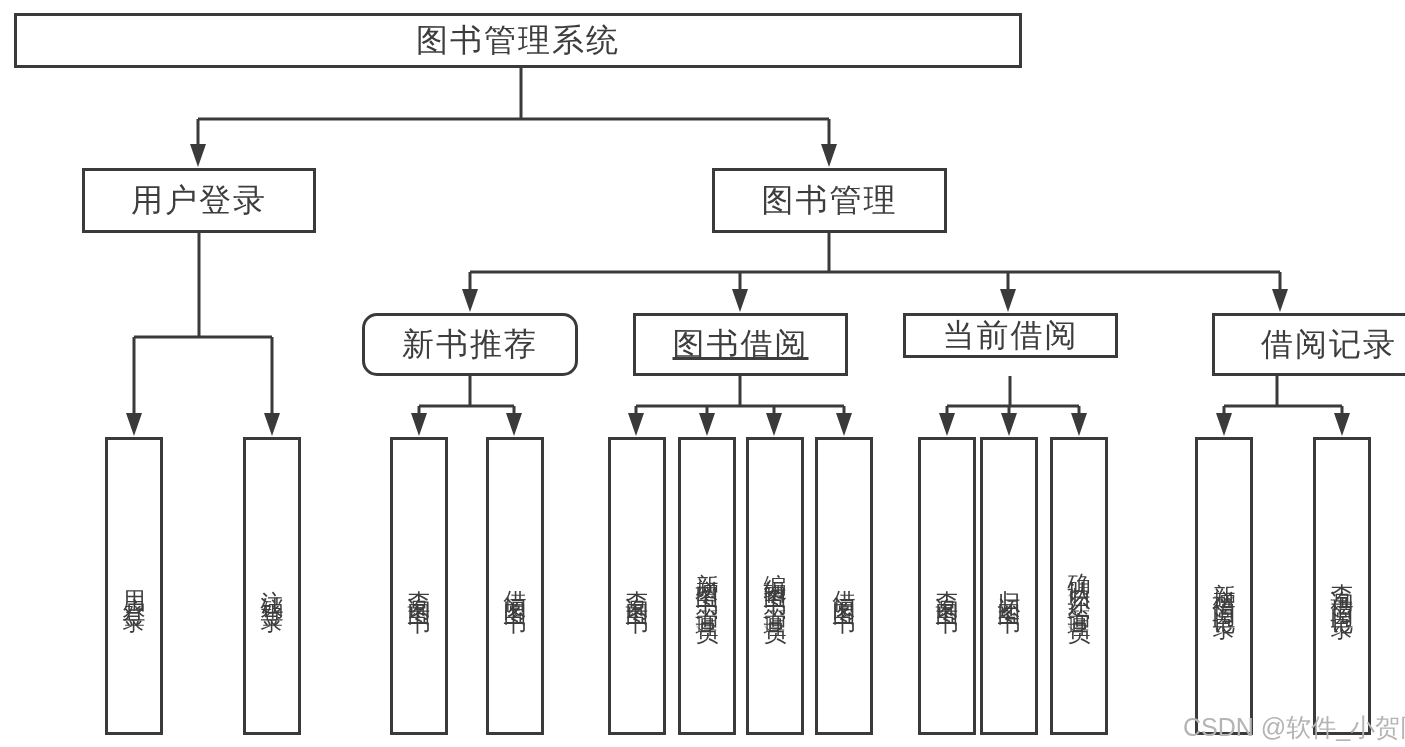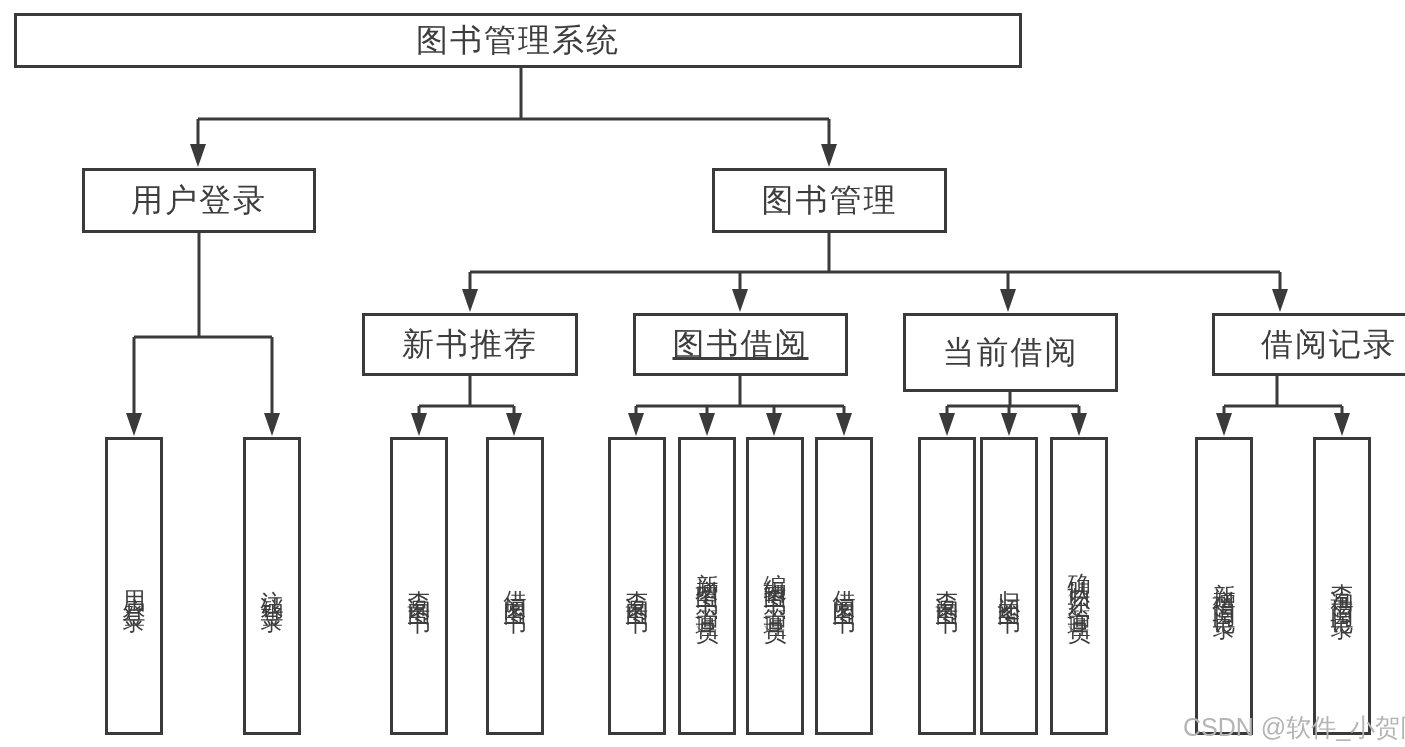--- a/index.html
+++ b/index.html
@@ -86,27 +86,27 @@
     <span>图书管理系统</span>
   </div>
 
   <div class="hbox" style="left:82px;top:168px;width:234px;height:65px;">
     <span>用户登录</span>
   </div>
   <div class="hbox" style="left:712px;top:168px;width:235px;height:65px;font-family:Liberation Serif, serif;">
     <span>图书管理</span>
   </div>
 
-  <div class="hbox" style="left:362px;top:313px;width:216px;height:63px;">
+  <div class="hbox" style="left:362px;top:313px;width:216px;height:63px;border-radius:15px;">
     <span>新书推荐</span>
   </div>
   <div class="hbox" style="left:633px;top:313px;width:215px;height:63px;text-decoration:underline;">
     <span>图书借阅</span>
   </div>
-  <div class="hbox" style="left:903px;top:313px;width:215px;height:79px;">
+  <div class="hbox" style="left:903px;top:313px;width:215px;height:45px;">
     <span>当前借阅</span>
   </div>
   <div class="hbox" style="left:1212px;top:313px;width:234px;height:63px;">
     <span>借阅记录</span>
   </div>
 
   <div class="vbox" style="left:105px;">
     <span class="vtext">用户登录</span>
   </div>
   <div class="vbox" style="left:243px;">

